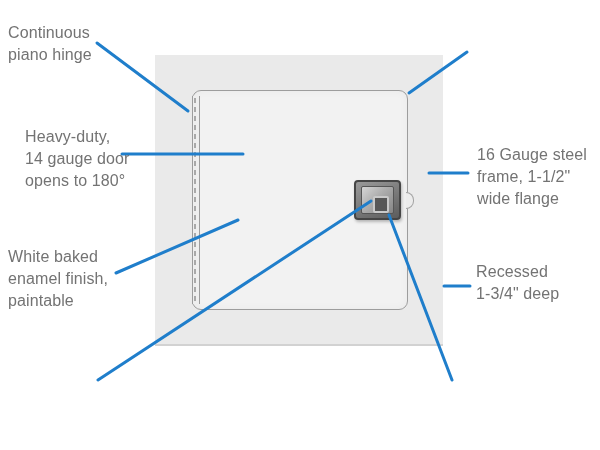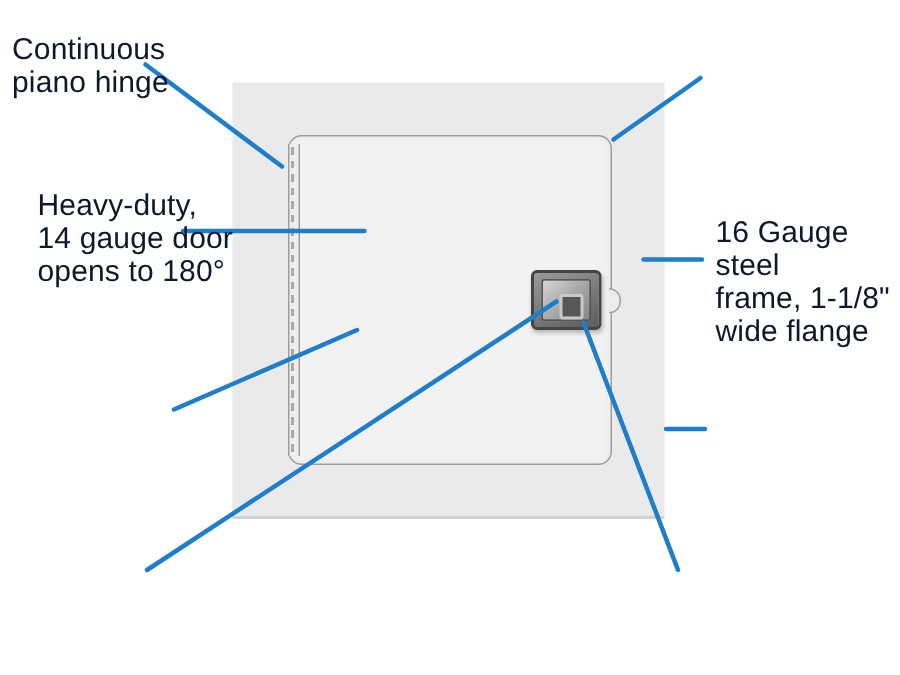--- a/index.html
+++ b/index.html
@@ -46,21 +46,21 @@
     border:1px solid #565656;border-radius:2px;
   }
   .keyhole{
     position:absolute;left:11px;top:9px;width:12px;height:13px;
     background:#575757;border:2px solid #c9c9c9;border-radius:2px;
   }
   
   svg.lines{position:absolute;left:0;top:0;width:600px;height:450px;pointer-events:none;}
   
   .lbl{
-    position:absolute;font-size:20px;line-height:22px;color:#0f172a;
+    position:absolute;font-size:16px;line-height:22px;color:#737373;
     white-space:pre-line;letter-spacing:0.1px;
   }
   .lbl-piano{left:8px;top:22px;}
   .lbl-heavy{left:25px;top:126px;}
   .lbl-enamel{left:8px;top:246px;}
   .lbl-selflatch{left:35px;top:384px;}
   .lbl-radius{left:474px;top:20px;}
   .lbl-steel{left:477px;top:144px;}
   .lbl-recessed{left:476px;top:261px;}
   .lbl-spring{left:360px;top:385px;}
@@ -95,17 +95,22 @@
       <line x1="470" y1="286" x2="444" y2="286" stroke="#1f7ecb" stroke-width="3" stroke-linecap="round"></line>
       <line x1="98" y1="380" x2="371" y2="201" stroke="#1f7ecb" stroke-width="3" stroke-linecap="round"></line>
       <line x1="452" y1="380" x2="389" y2="215" stroke="#1f7ecb" stroke-width="3" stroke-linecap="round"></line>
     </svg>
 
   <div class="lbl lbl-piano">Continuous
 piano hinge</div>
   <div class="lbl lbl-heavy">Heavy-duty,
 14 gauge door
 opens to 180°</div>
+  <div class="lbl lbl-enamel">White baked
+enamel finish,
+paintable</div>
   <div class="lbl lbl-steel">16 Gauge steel
-frame, 1-1/8"
+frame, 1-1/2"
 wide flange</div>
+  <div class="lbl lbl-recessed">Recessed
+1-3/4" deep</div>
 
 </div>
 
 </body></html>

